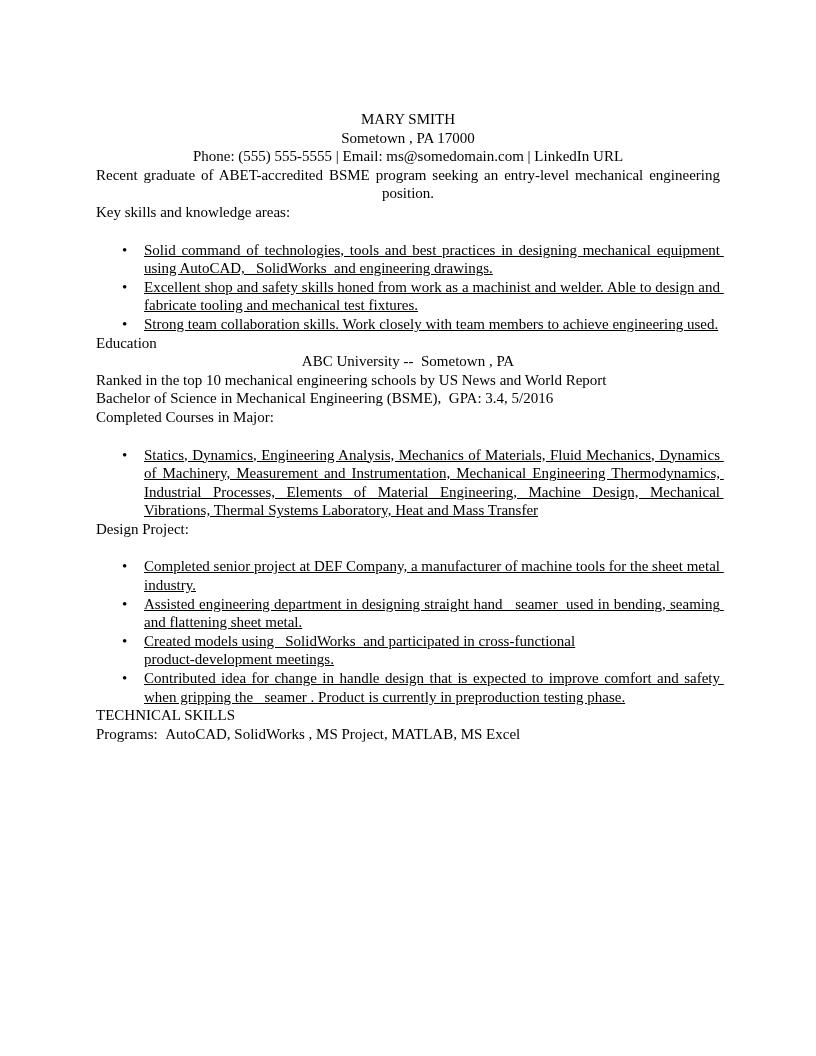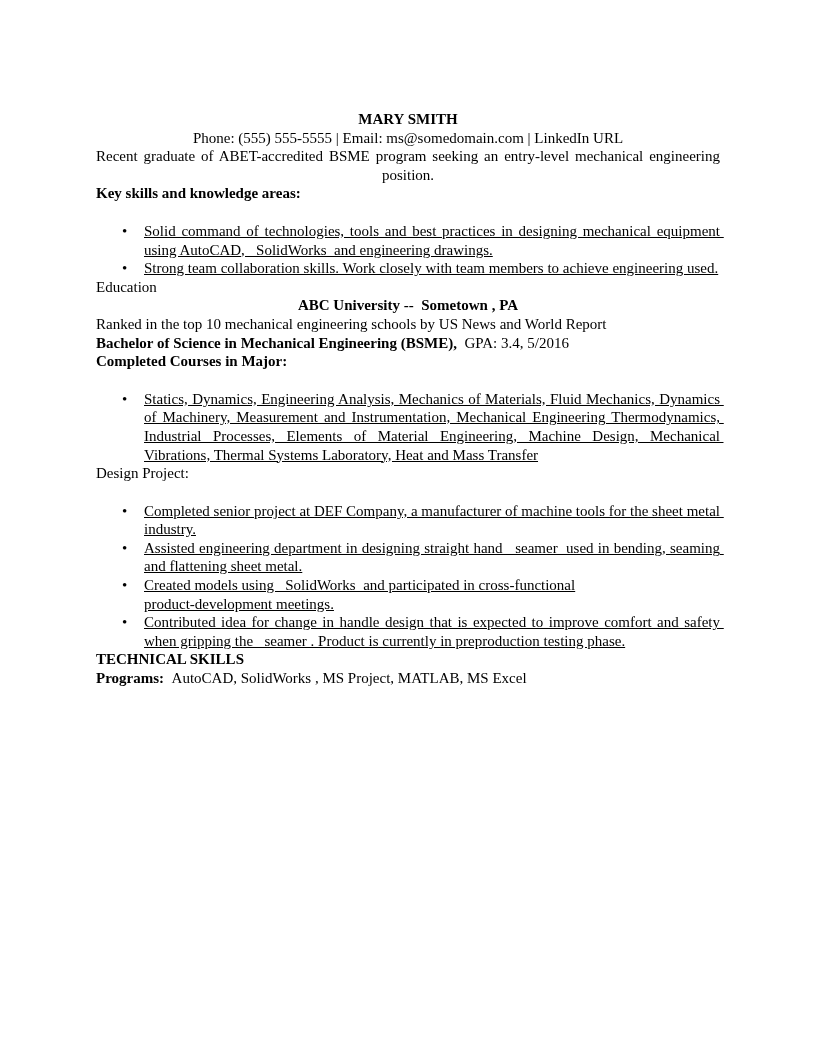--- a/index.html
+++ b/index.html
@@ -19,21 +19,21 @@
     font-size: 15px;
     line-height: 18.6px;
     color: #000000;
     overflow: hidden;
   }
   .page p {
     margin: 0;
     white-space: pre-wrap;
   }
   .center { text-align: center; }
-  .b { font-weight: bold; }
+  .b { font-weight: normal; }
   .gap1 { margin-top: 19px; }
   .gap2 { margin-top: 37px; text-align: center; }
   .summary {
     margin: 25px 44px 0 25px;
     text-align: justify;
     text-align-last: center;
   }
   ul.blist {
     margin: 19px 0 0 0;
     padding: 0;
@@ -53,29 +53,31 @@
     top: 0;
   }
 </style>
 </head>
 <body>
 
 <div class="page">
 
   <header>
     <p class="center b">MARY SMITH</p>
+    <p class="center">Sometown , PA 17000</p>
     <p class="center">Phone: (555) 555-5555 | Email: ms@somedomain.com | LinkedIn URL</p>
   </header>
 
   <p class="summary">Recent graduate of ABET-accredited BSME program seeking an entry-level mechanical engineering position.</p>
 
   <section>
     <p class="b gap1">Key skills and knowledge areas:</p>
     <ul class="blist">
       <li>Solid command of technologies, tools and best practices in designing mechanical equipment using AutoCAD, &nbsp;&nbsp;SolidWorks&nbsp; and engineering drawings.</li>
+      <li>Excellent shop and safety skills honed from work as a machinist and welder. Able to design and fabricate tooling and mechanical test fixtures.</li>
       <li>Strong team collaboration skills. Work closely with team members to achieve engineering used.</li>
     </ul>
   </section>
 
   <section>
     <p class="gap1">Education</p>
     <p class="b gap2">ABC University -- &nbsp;Sometown , PA</p>
     <p>Ranked in the top 10 mechanical engineering schools by US News and World Report</p>
     <p><span class="b">Bachelor of Science in Mechanical Engineering (BSME),</span><span> &nbsp;GPA: 3.4, 5/2016</span></p>
     <p class="b gap1">Completed Courses in Major:</p>

